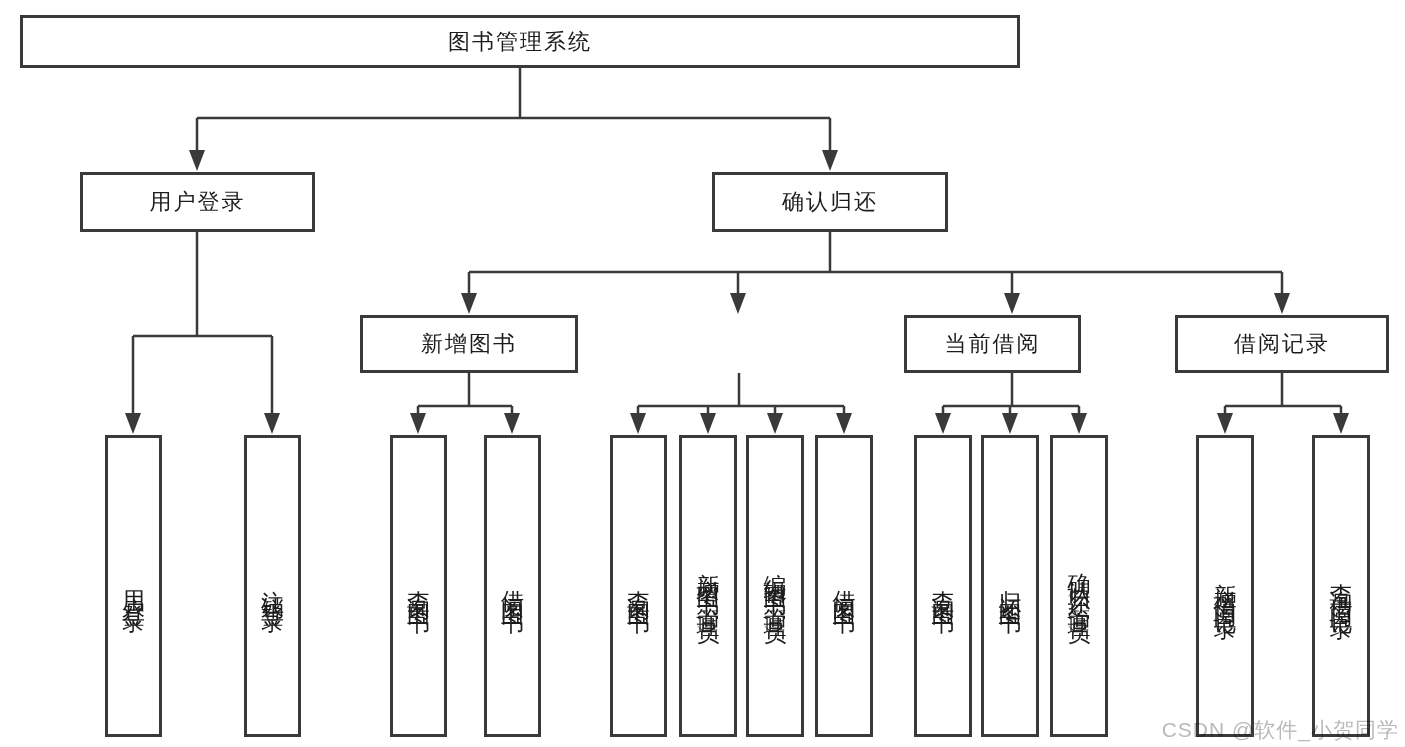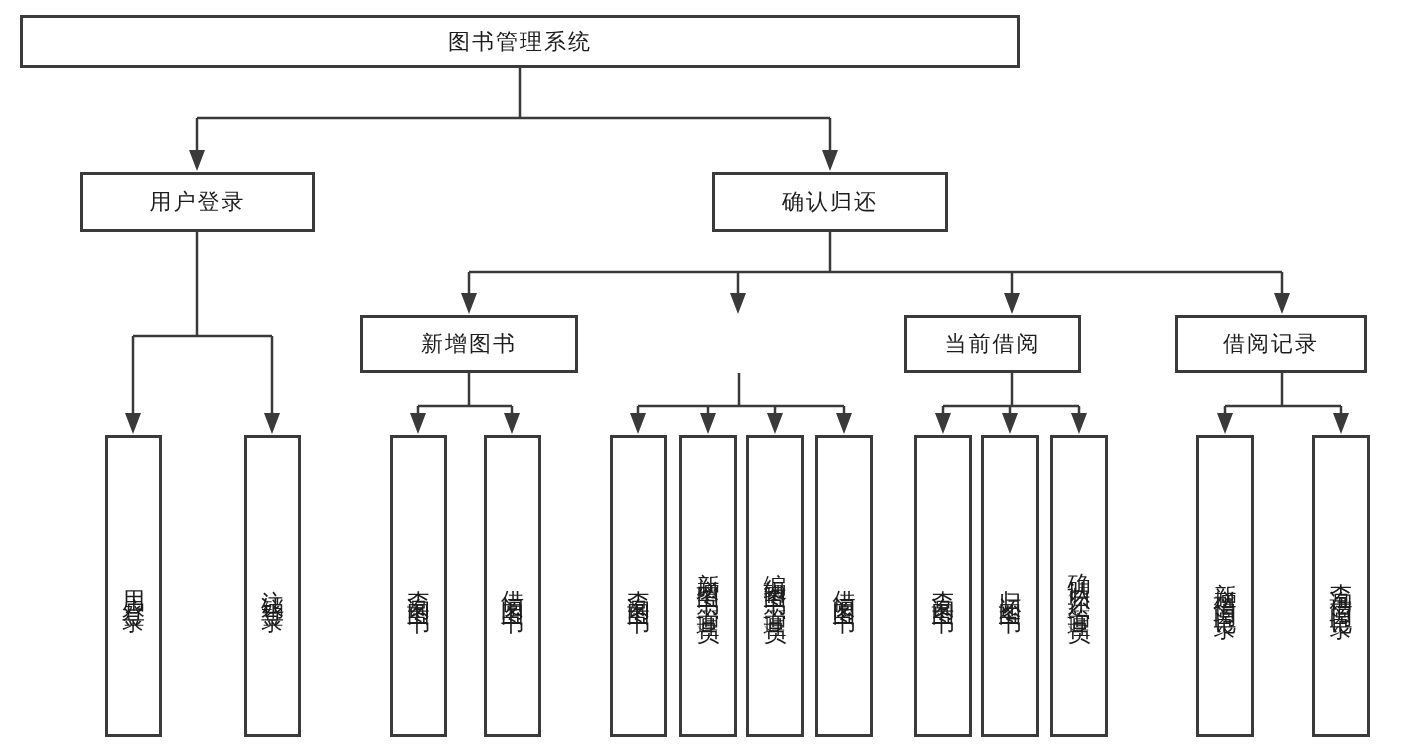--- a/index.html
+++ b/index.html
@@ -81,21 +81,21 @@
   <div class="node h" style="left:712px;top:172px;width:236px;height:60px">
     <span class="lbl">确认归还</span>
   </div>
 
   <div class="node h" style="left:360px;top:315px;width:218px;height:58px">
     <span class="lbl">新增图书</span>
   </div>
   <div class="node h" style="left:904px;top:315px;width:177px;height:58px">
     <span class="lbl">当前借阅</span>
   </div>
-  <div class="node h" style="left:1175px;top:315px;width:192px;height:58px">
+  <div class="node h" style="left:1175px;top:315px;width:214px;height:58px">
     <span class="lbl">借阅记录</span>
   </div>
 
   <div class="node v" style="left:105px;top:435px;width:57px;height:302px">
     <span class="lbl">用户登录</span>
   </div>
   <div class="node v" style="left:244px;top:435px;width:57px;height:302px">
     <span class="lbl">注销登录</span>
   </div>
 
@@ -129,14 +129,15 @@
     <span class="lbl">确认归还（管理员）</span>
   </div>
 
   <div class="node v" style="left:1196px;top:435px;width:58px;height:302px">
     <span class="lbl">新增借阅记录</span>
   </div>
   <div class="node v" style="left:1312px;top:435px;width:58px;height:302px">
     <span class="lbl">查询借阅记录</span>
   </div>
 
+  <div id="watermark">CSDN @软件_小贺同学</div>
 
 </div>
 
 </body></html>

